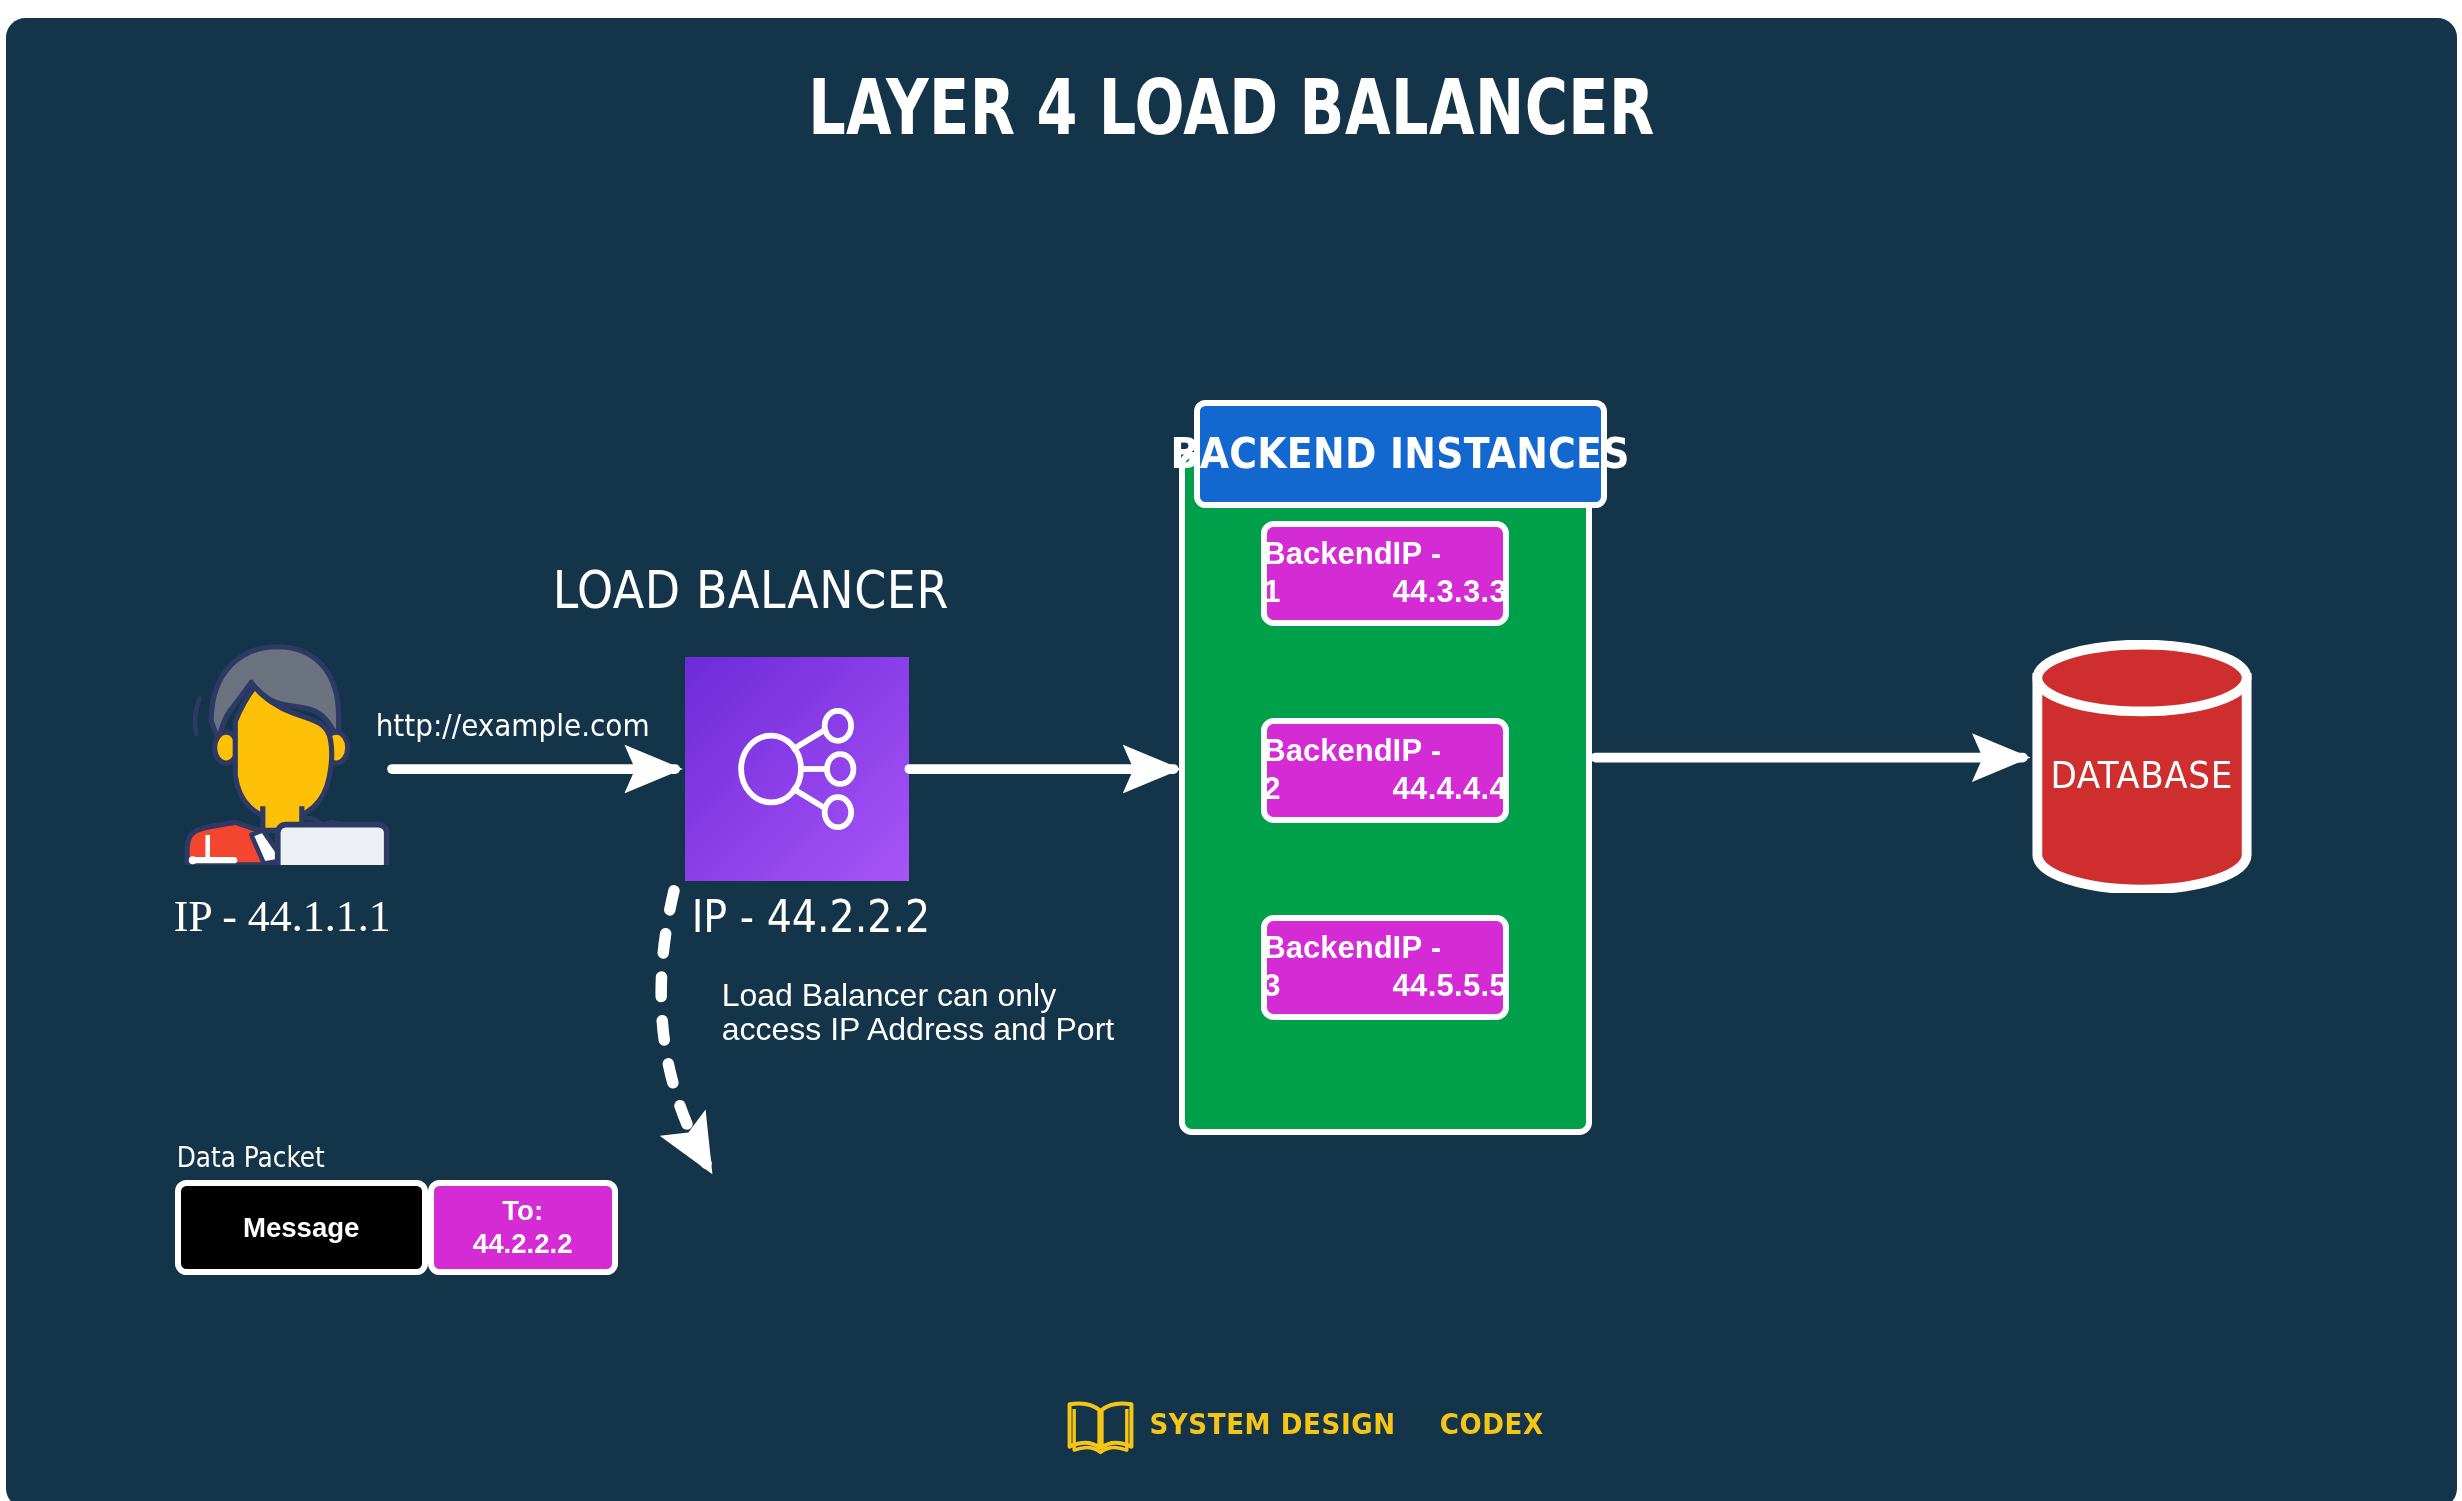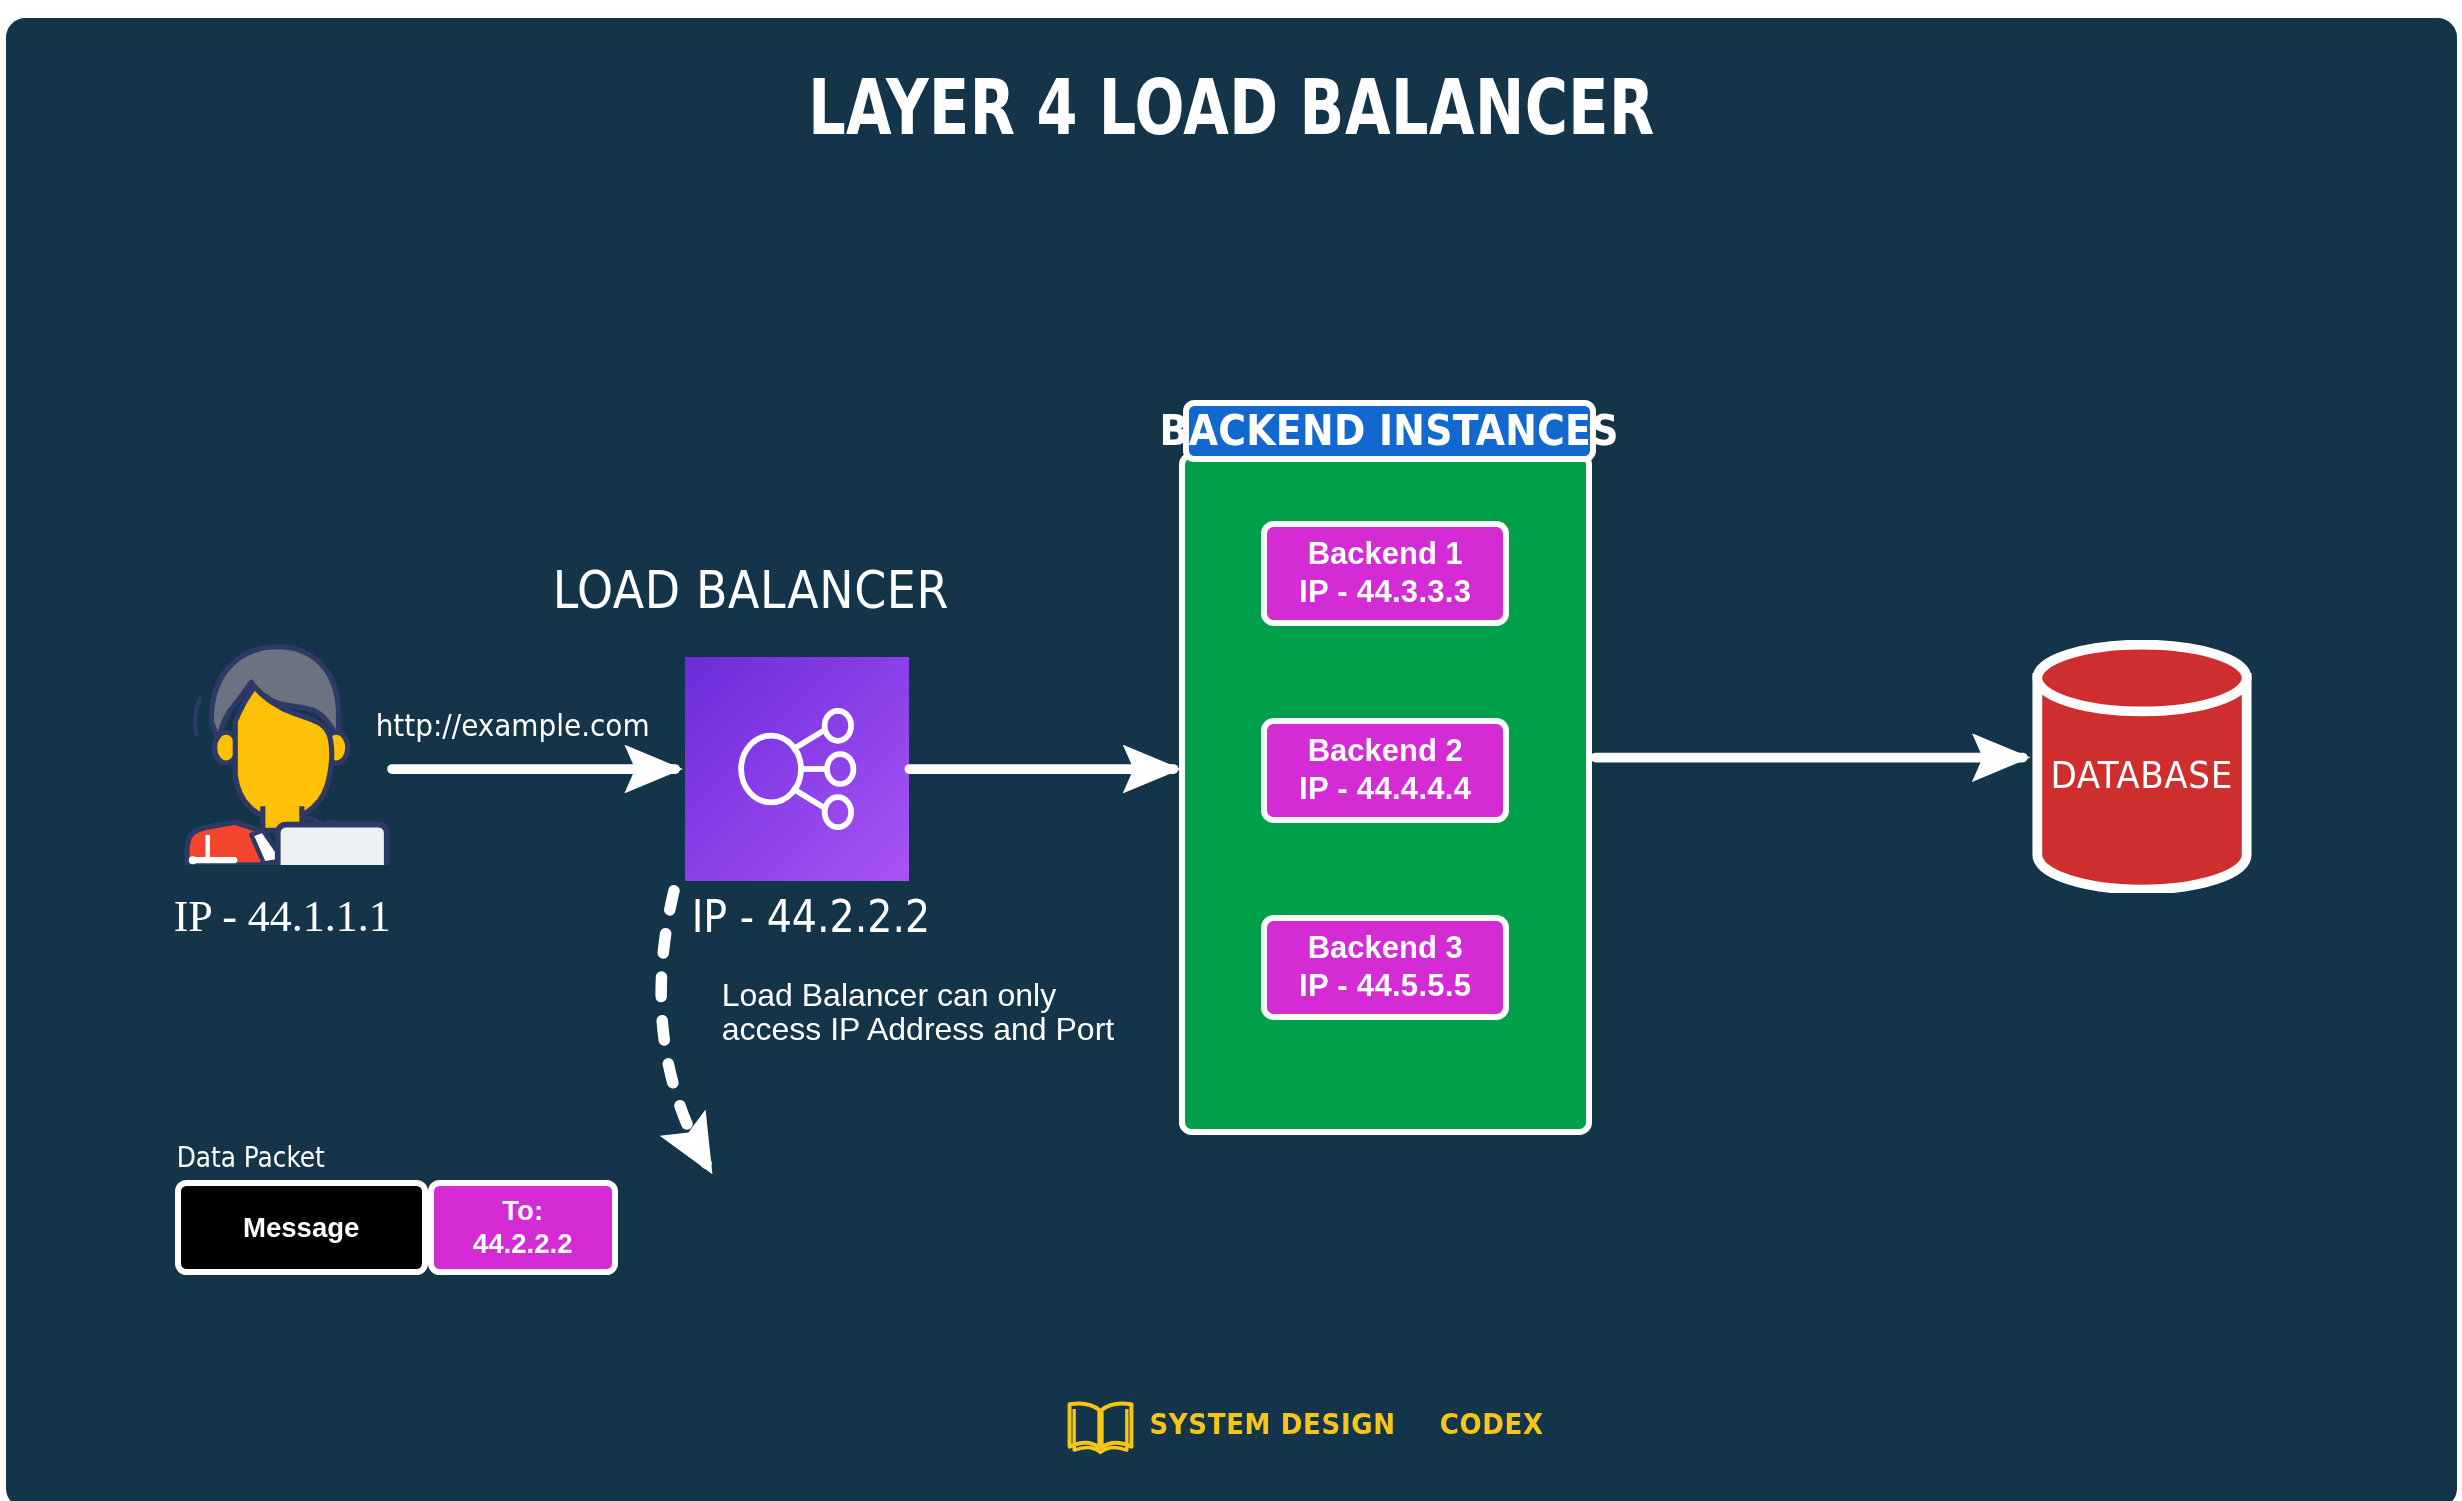--- a/index.html
+++ b/index.html
@@ -93,23 +93,23 @@
   
   #backend-panel {
     position: absolute;
     left: 1173px;
     top: 382px;
     width: 413px;
     height: 735px;
   }
   #backend-header {
     position: absolute;
-    left: 4px; top: 0;
+    left: 15px; top: 0;
     width: 413px;
-    height: 62px;
+    height: 108px;
     box-sizing: border-box;
     background: #1268ce;
     border: 6.3px solid #ffffff;
     border-radius: 11.5px;
     display: flex;
     align-items: center;
     justify-content: center;
     z-index: 3;
   }
   #backend-header span {
@@ -138,21 +138,21 @@
   }
   .backend-card {
     width: 248px;
     height: 105px;
     box-sizing: border-box;
     background: #d42bd4;
     border: 6.3px solid #ffffff;
     border-radius: 12.6px;
     margin-bottom: 92px;
     display: flex;
-    flex-direction: column;
+    flex-direction: row;
     align-items: center;
     justify-content: center;
     color: #ffffff;
     font-weight: bold;
     font-size: 31px;
     line-height: 1.22;
   }
   .backend-card .line2 { letter-spacing: 0.3px; }
 
   

